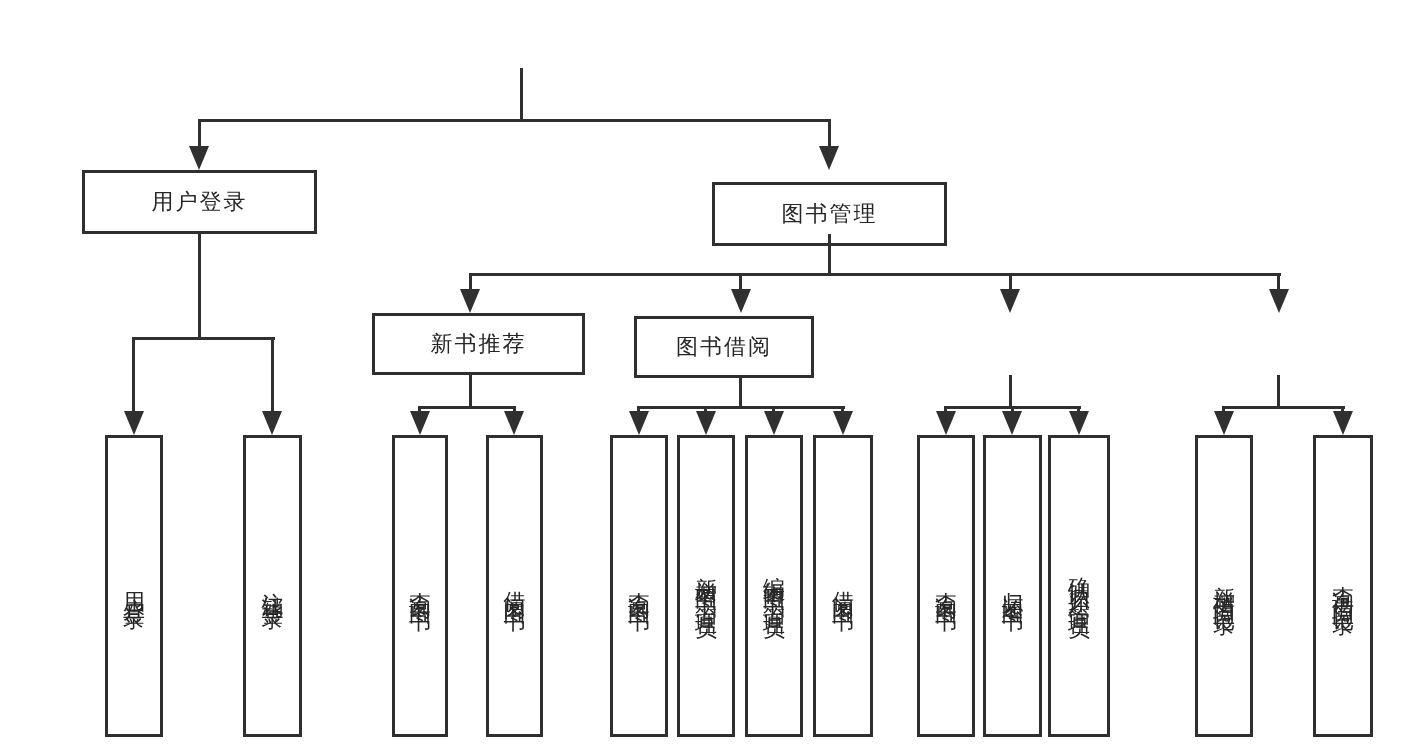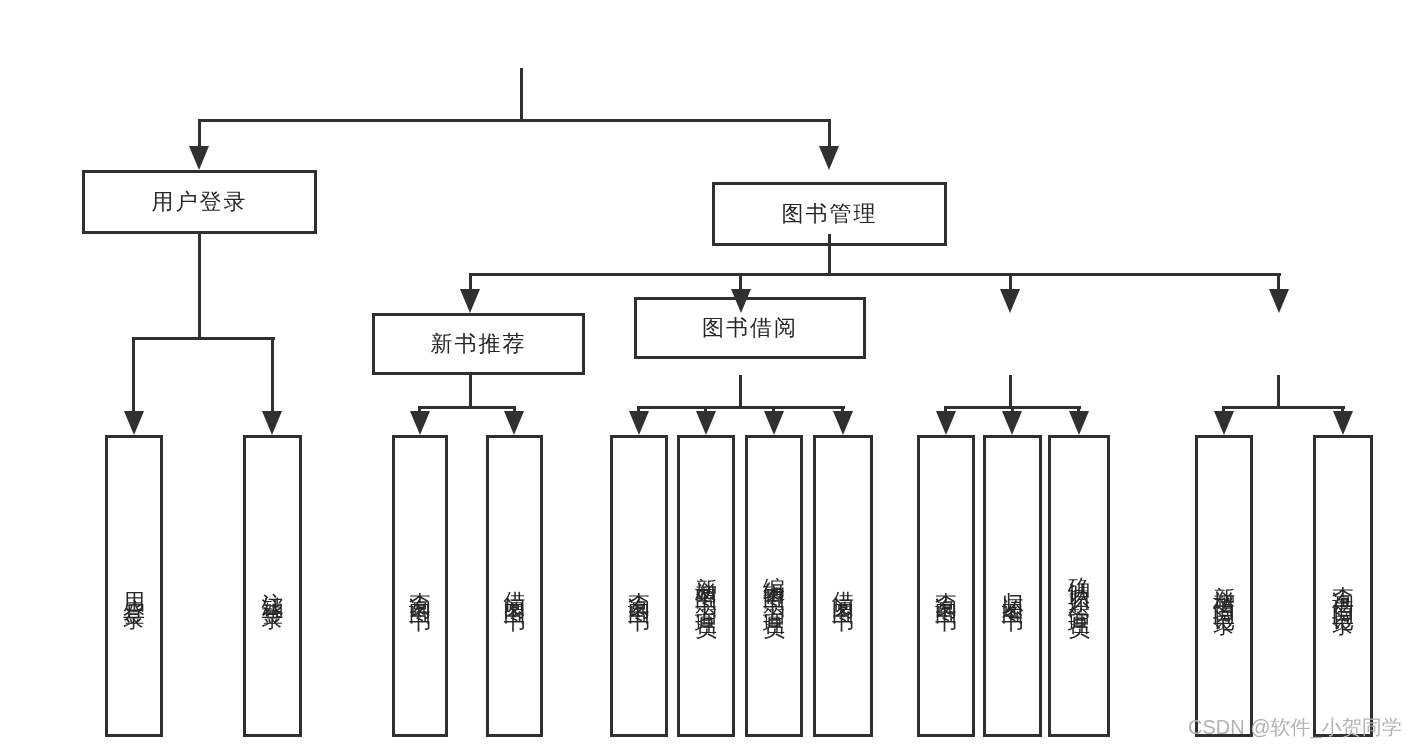--- a/index.html
+++ b/index.html
@@ -65,21 +65,21 @@
   </div>
 
   <div class="node" style="left:712px;top:170px;width:235px;height:64px;margin-top:12px;">
     <span class="lbl">图书管理</span>
   </div>
 
   <div class="node" style="left:364px;top:313px;width:213px;height:62px;margin-left:8px;">
     <span class="lbl">新书推荐</span>
   </div>
 
-  <div class="node" style="left:634px;top:297px;width:232px;height:62px;">
+  <div class="node" style="left:634px;top:316px;width:180px;height:62px;">
     <span class="lbl">图书借阅</span>
   </div>
 
 
 
   <div class="node leaf" style="left:105px;top:435px;width:58px;height:302px;">
     <span class="lbl">用户登录</span>
   </div>
 
   <div class="node leaf" style="left:243px;top:435px;width:59px;height:302px;">
@@ -182,15 +182,14 @@
   <div class="vl" style="left:1077px;top:406px;height:9px;"></div>
   <div class="arrow" style="left:1069px;top:411px;"></div>
 
   <div class="vl" style="left:1277px;top:375px;height:31px;"></div>
   <div class="hl" style="left:1222px;top:406px;width:123px;"></div>
   <div class="vl" style="left:1222px;top:406px;height:9px;"></div>
   <div class="arrow" style="left:1214px;top:411px;"></div>
   <div class="vl" style="left:1341px;top:406px;height:9px;"></div>
   <div class="arrow" style="left:1333px;top:411px;"></div>
 
-  <div class="watermark">CSDN @软件_小贺同学</div>
 
 </div>
 
 </body></html>

